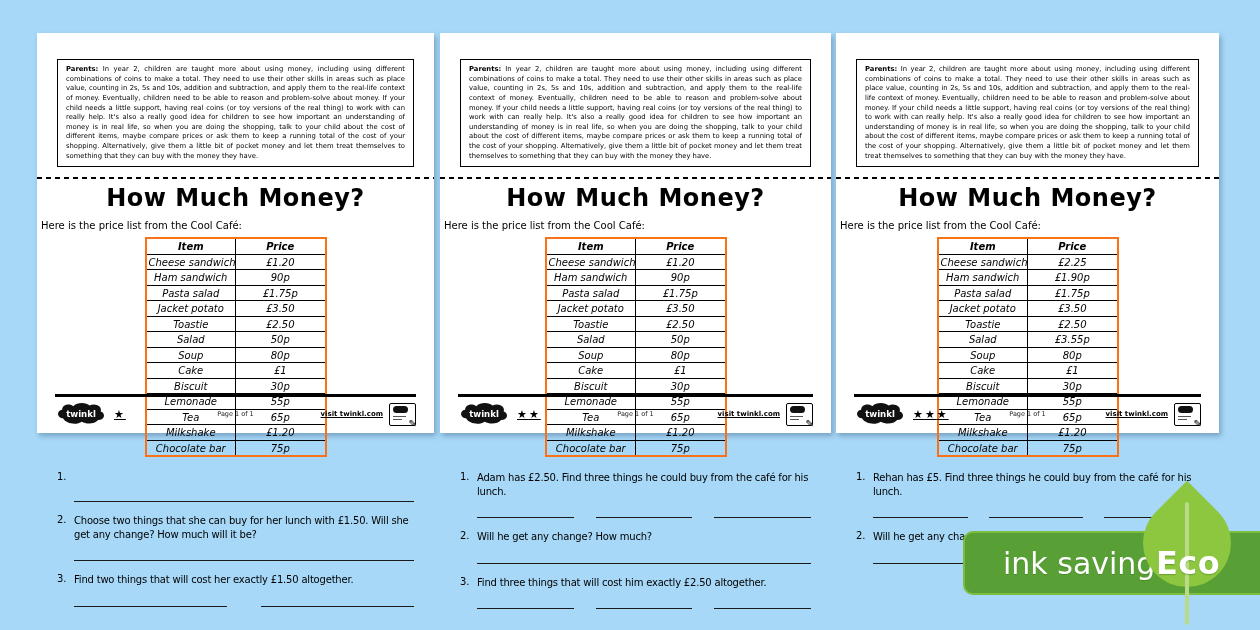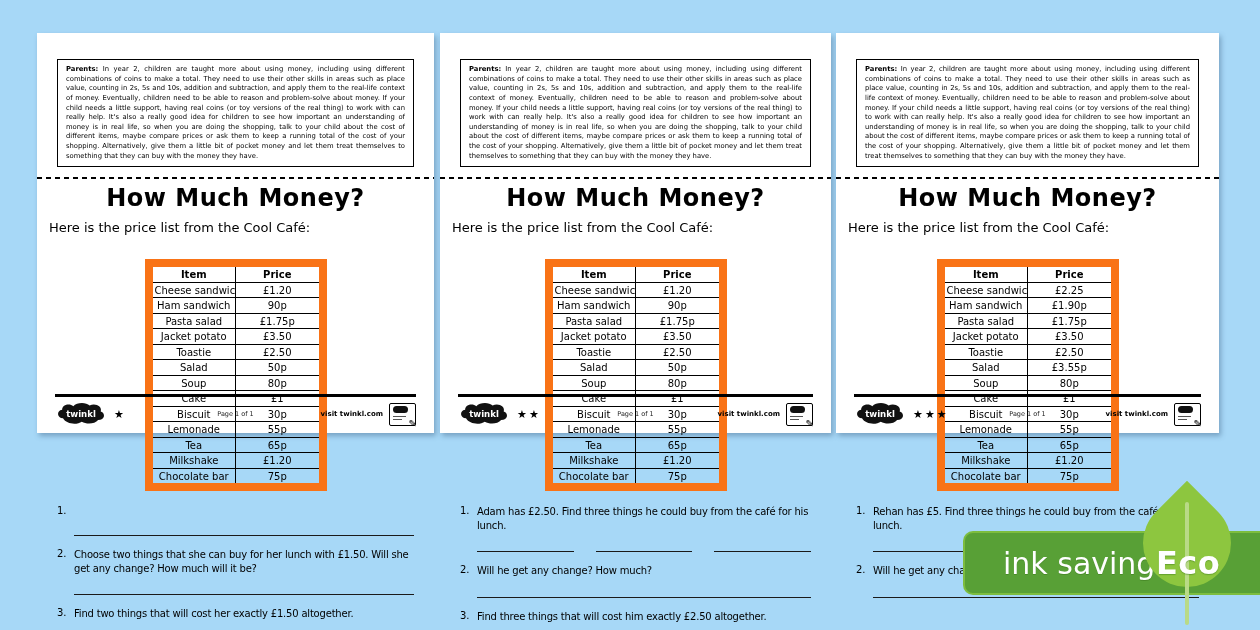--- a/index.html
+++ b/index.html
@@ -25,43 +25,44 @@
   }
   .parents-box .bold{font-weight:bold;}
   .cutline{
     margin-top:10px;height:2px;
     background-image:repeating-linear-gradient(90deg,#000 0 5px,transparent 5px 9px);
   }
   .title{
     margin-top:5px;text-align:center;
     font-size:24px;font-weight:bold;letter-spacing:.5px;
   }
-  .intro{margin:8px 0 0 12px;font-size:13px;}
+  .intro{margin:8px 0 0 4px;font-size:10px;}
   .price-table{
-    margin:24px auto 0;border-collapse:collapse;table-layout:fixed;width:182px;
-    border:8px solid #f97316;
+    margin:6px auto 0;border-collapse:collapse;table-layout:fixed;width:182px;
+    border:2px solid #f97316;
+    font-style:italic;
   }
   .price-table th,.price-table td{
     border:1.5px solid #000;height:14.5px;padding:0 2px;
     font-size:10px;text-align:center;vertical-align:middle;
     overflow:hidden;white-space:nowrap;
   }
   .price-table th{font-weight:bold;}
   .questions{margin:14px 20px 0 20px;}
   .question{display:flex;margin-top:12px;}
   .qnum{width:17px;flex:none;font-size:10px;letter-spacing:-.2px;}
   .qtext{font-size:10px;line-height:1.35;letter-spacing:-.2px;}
   .answer-lines{margin:11px 0 0 17px;display:flex;justify-content:space-between;}
   .answer-line{display:inline-block;height:8px;border-bottom:1.5px solid #1a1a1a;}
   .answer-lines.n1 .answer-line{width:100%;}
   .answer-lines.n2 .answer-line{width:45%;}
   .answer-lines.n3 .answer-line{width:29%;}
 
   
-  .footer{position:absolute;left:18px;right:18px;bottom:6px;}
+  .footer{position:absolute;left:18px;right:18px;bottom:6px;text-decoration:underline;}
   .footer-rule{border-top:3px solid #000;}
   .footer-row{display:flex;align-items:center;position:relative;margin-top:4px;height:26px;}
   .logo{width:52px;height:24px;flex:none;}
   .logo text{font-family:"DejaVu Sans","Liberation Sans",sans-serif;}
   .stars{margin-left:7px;font-size:11px;letter-spacing:2px;line-height:1;}
   .page-label{position:absolute;left:50%;transform:translateX(-50%);font-size:6.5px;color:#222;}
   .visit{margin-left:auto;font-size:7px;font-weight:bold;margin-right:6px;}
   .badge{width:25px;height:21px;border:1.5px solid #000;border-radius:2px;position:relative;background:#fff;flex:none;}
   .badge-cloud{position:absolute;top:2px;left:3px;width:15px;height:7px;background:#111;border-radius:4px;}
   .badge-line{position:absolute;top:12px;left:3px;width:13px;height:1.5px;background:#555;}

